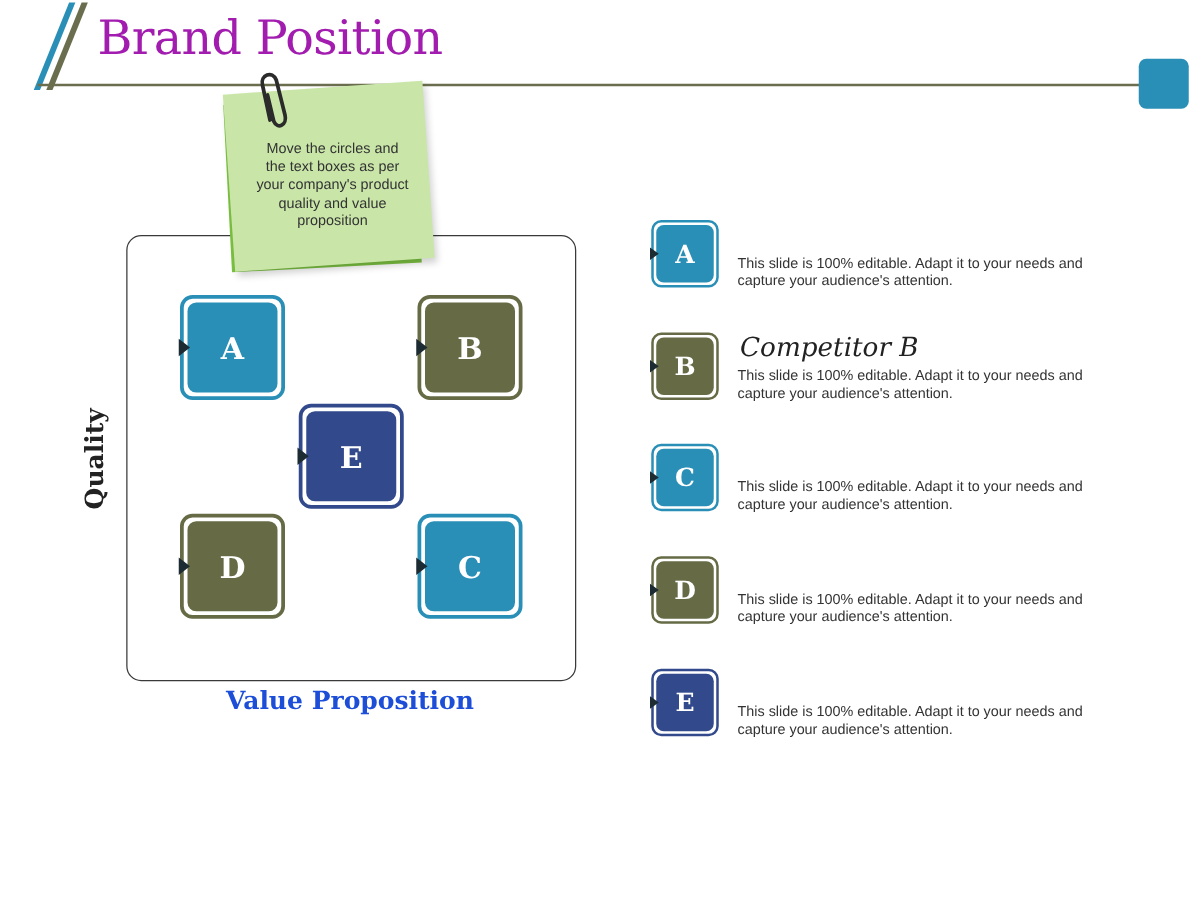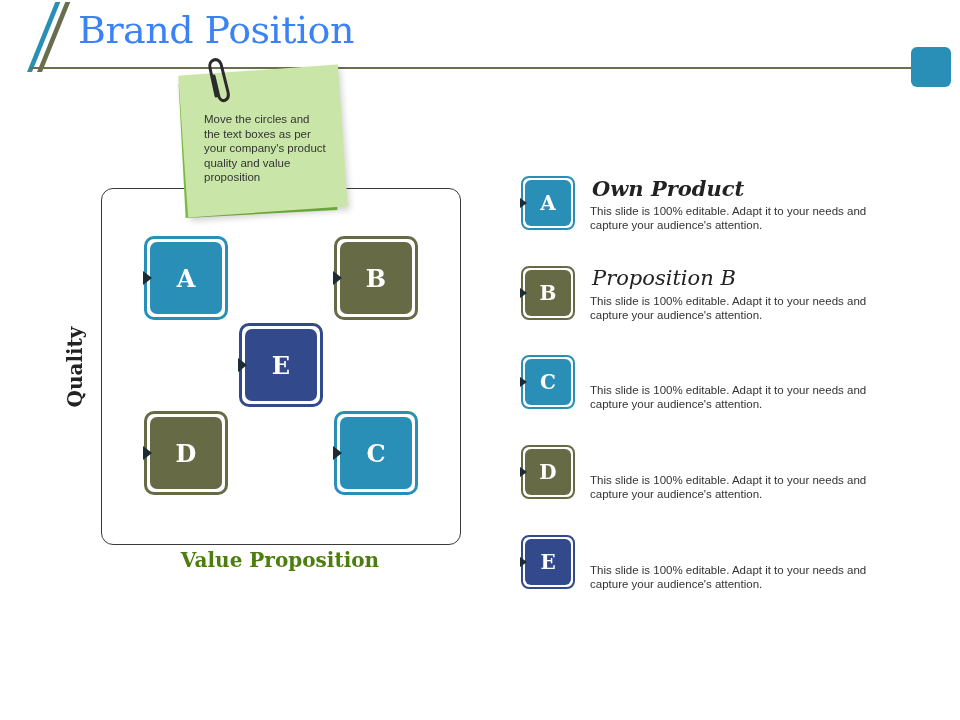--- a/index.html
+++ b/index.html
@@ -8,41 +8,41 @@
     background: #ffffff; font-family: "Liberation Sans", sans-serif;
   }
 
   
   .slash { position: absolute; width: 5px; height: 70px; transform: skewX(-22deg); transform-origin: bottom left; }
   .slash.blue { left: 27px; top: 2px; background: #2a8fb6; }
   .slash.olive { left: 37px; top: 2px; background: #6b6e4e; }
   .title {
     position: absolute; left: 78px; top: 8px;
     font-family: "DejaVu Serif", "Liberation Serif", serif;
-    font-size: 38px; color: #3b82f6; letter-spacing: -0.5px;
+    font-size: 38px; color: #a21caf; letter-spacing: -0.5px;
   }
   .header-rule { position: absolute; left: 30px; top: 67px; width: 884px; height: 2px; background: #6b6e4e; }
   .corner-square {
     position: absolute; left: 911px; top: 47px; width: 40px; height: 40px;
     background: #2a8fb6; border-radius: 6px;
   }
 
   
   .matrix-box {
     position: absolute; left: 101px; top: 188px; width: 358px; height: 355px;
     border: 1.5px solid #3a3a3a; border-radius: 12px;
   }
   .axis-y {
     position: absolute; left: 20px; top: 355px; width: 110px; text-align: center;
     transform: rotate(-90deg); transform-origin: center;
     font-family: "DejaVu Serif", serif; font-weight: bold; font-size: 20px; color: #222;
   }
   .axis-x {
     position: absolute; left: 100px; top: 548px; width: 360px; text-align: center;
-    font-family: "DejaVu Serif", serif; font-weight: bold; font-size: 20px; color: #4d7c0f;
+    font-family: "DejaVu Serif", serif; font-weight: bold; font-size: 20px; color: #1d4ed8;
   }
 
   
   .badge {
     position: absolute; box-sizing: border-box; border-radius: 10px;
     border: 3px solid var(--c); padding: 3px; background: #fff;
   }
   .badge .fill {
     width: 100%; height: 100%; box-sizing: border-box; border-radius: 7px;
     background: var(--c); display: flex; align-items: center; justify-content: center;
@@ -63,21 +63,21 @@
   .note-back {
     position: absolute; left: 182px; top: 80px; width: 152px; height: 134px;
     background: #7cc242; transform: rotate(-3deg);
   }
   .note-front {
     position: absolute; left: 183px; top: 70px; width: 160px; height: 142px;
     background: #c9e6a8; transform: rotate(-4deg);
     box-shadow: 2px 4px 6px rgba(0,0,0,0.18);
   }
   .note-text {
-    position: absolute; left: 204px; top: 112px; width: 124px; 
+    position: absolute; left: 204px; top: 112px; width: 124px; text-align: center;
     font-size: 11.5px; line-height: 14.5px; color: #333;
   }
   .paperclip { position: absolute; left: 206px; top: 56px; }
 
   
   .legend-item { position: absolute; left: 521px; width: 380px; height: 60px; }
   .legend-title {
     position: absolute; left: 71px; top: 0px; font-family: "DejaVu Serif", serif;
     font-style: italic; font-size: 21px; color: #222; white-space: nowrap;
   }
@@ -126,30 +126,29 @@
 <div class="note-text">Move the circles and the text boxes as per your company's product  quality and value proposition</div>
 <svg class="paperclip" width="32" height="52" viewBox="0 0 32 52">
   <path d="M10 40 L4 12 C2 4 12 0 15 8 L22 36 C24 44 16 48 13 41 L8 20" fill="none" stroke="#2b2b2b" stroke-width="3" stroke-linecap="round"></path>
 </svg>
 
 <div class="legend-item" style="top:176px;">
   <div class="badge small" style="--c:#2a8fb6; left:0; top:0;">
     <div class="pointer"></div>
     <div class="fill">A</div>
   </div>
-  <div class="legend-title bold">Own Product</div>
   <div class="legend-desc">This slide is 100% editable. Adapt it to your needs and capture your audience's attention.</div>
 </div>
 
 <div class="legend-item" style="top:266px;">
   <div class="badge small" style="--c:#666b45; left:0; top:0;">
     <div class="pointer"></div>
     <div class="fill">B</div>
   </div>
-  <div class="legend-title">Proposition B</div>
+  <div class="legend-title">Competitor B</div>
   <div class="legend-desc">This slide is 100% editable. Adapt it to your needs and capture your audience's attention.</div>
 </div>
 
 <div class="legend-item" style="top:355px;">
   <div class="badge small" style="--c:#2a8fb6; left:0; top:0;">
     <div class="pointer"></div>
     <div class="fill">C</div>
   </div>
   <div class="legend-desc">This slide is 100% editable. Adapt it to your needs and capture your audience's attention.</div>
 </div>

